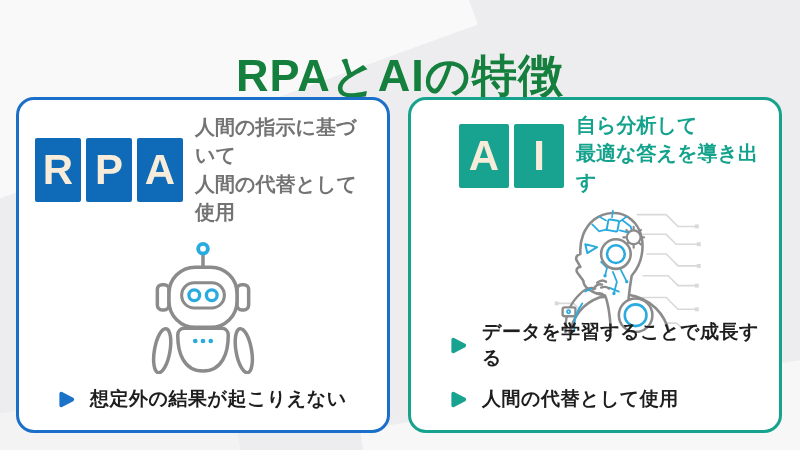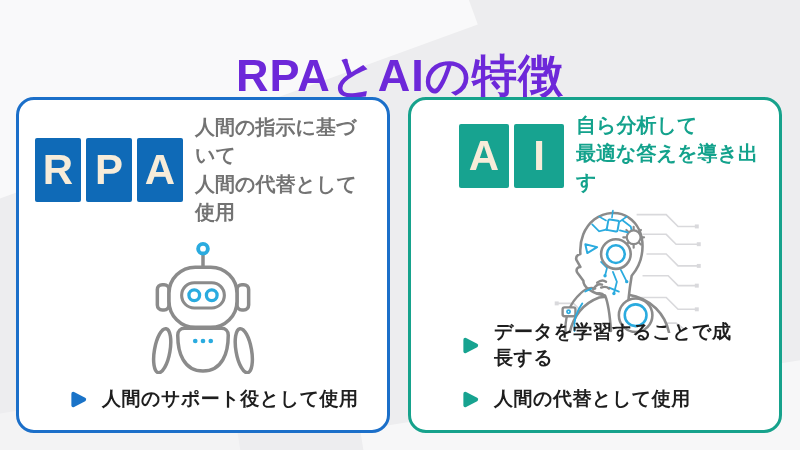--- a/index.html
+++ b/index.html
@@ -14,21 +14,21 @@
   
   .bg-shape { position: absolute; background: rgba(255,255,255,0.65); pointer-events: none; }
   #bg-shape-1 { width: 560px; height: 320px; top: -190px; left: -120px; transform: rotate(-20deg); }
   #bg-shape-2 { width: 560px; height: 170px; bottom: -105px; left: 370px; transform: rotate(-9deg); background: rgba(255,255,255,0.55); }
   #bg-shape-3 { width: 300px; height: 120px; bottom: -70px; left: -60px; transform: rotate(-9deg); background: rgba(255,255,255,0.35); }
 
   .title {
     position: absolute; top: 16px; left: 0; right: 0;
     text-align: center;
     font-size: 45px; font-weight: 800;
-    color: #6d28d9; letter-spacing: 1px;
+    color: #15803d; letter-spacing: 1px;
     z-index: 2;
   }
 
   .panels {
     position: absolute; top: 97px; left: 16px;
     width: 766px; height: 336px;
     display: flex; gap: 18px;
     z-index: 2;
   }
   .panel {
@@ -54,21 +54,21 @@
   .ai .block  { background: #17a390; width: 50px; }
 
   .desc { font-size: 20px; font-weight: 800; line-height: 1.42; }
   .rpa .desc { color: #737373; }
   .ai .desc  { color: #13a28c; font-family: Liberation Mono, monospace; }
 
   .illus { flex: 1; display: flex; align-items: center; justify-content: center; min-height: 0; }
   .ai .illus svg { margin-left: 26px; }
 
   .bullets {
-    list-style: none; margin: 0 12px 4px; padding: 0 0 0 22px;
+    list-style: none; margin: 0 0 4px; padding: 0 0 0 22px;
     display: flex; flex-direction: column; gap: 15px;
   }
   .bullet {
     display: flex; align-items: center; gap: 14px;
     font-size: 19px; font-weight: 700; color: #1e1e1e;
     letter-spacing: 0.5px;
   }
   .bullet-icon { flex: 0 0 auto; display: block; }
 </style>
 </head>
@@ -116,21 +116,21 @@
             <circle cx="98" cy="106" r="2.4"></circle>
         </g>
       </svg>
     </div>
 
     <ul class="bullets">
       <li class="bullet">
         <svg class="bullet-icon" width="19" height="19" viewBox="0 0 18 18">
           <path d="M4 3.5 L14.5 9 L4 14.5 Z" fill="#1a73c8" stroke="#1a73c8" stroke-width="3.5" stroke-linejoin="round"></path>
         </svg>
-        <span>人間のサポート役として使用</span>
+        <span>想定外の結果が起こりえない</span>
       </li>
     </ul>
   </section>
 
   <section class="panel ai">
     <div class="panel-header">
       <div class="blocks">
         <span class="block">A</span>
         <span class="block">I</span>
       </div>

